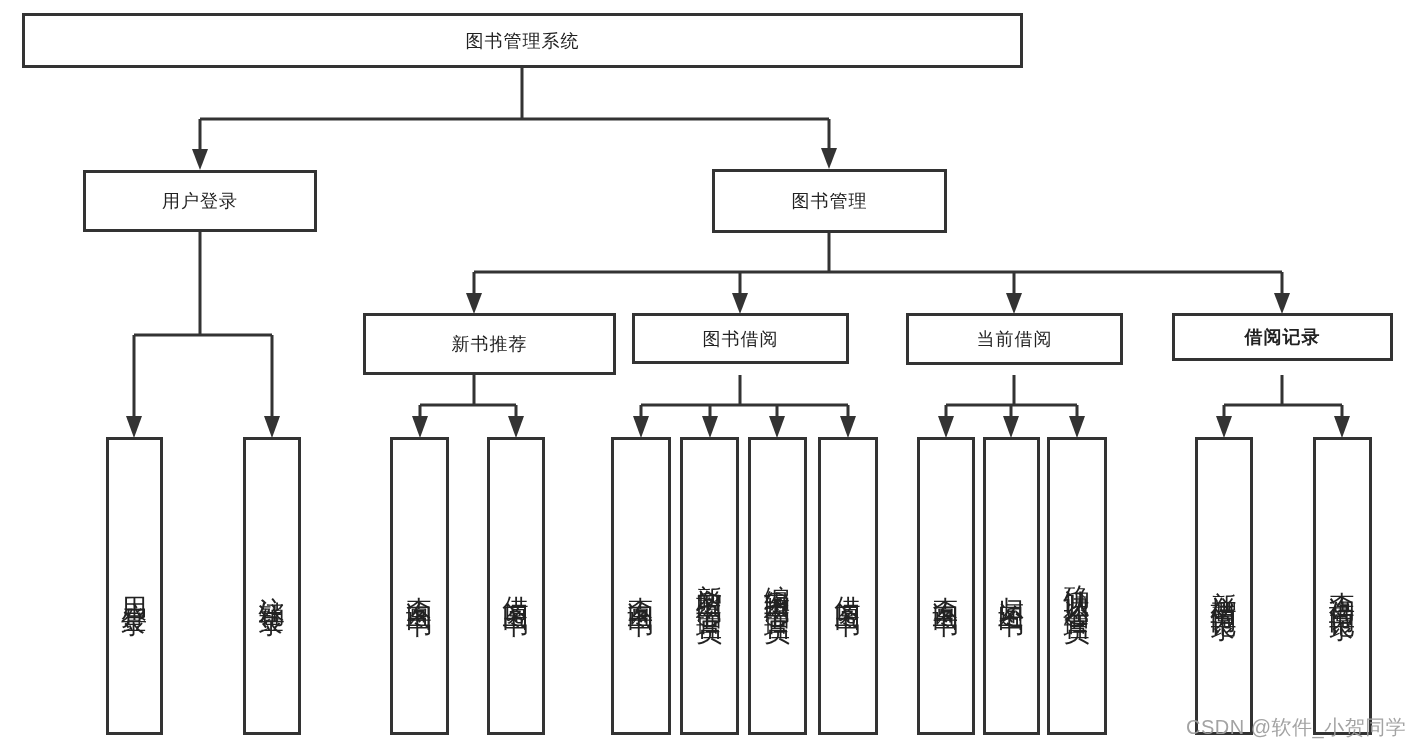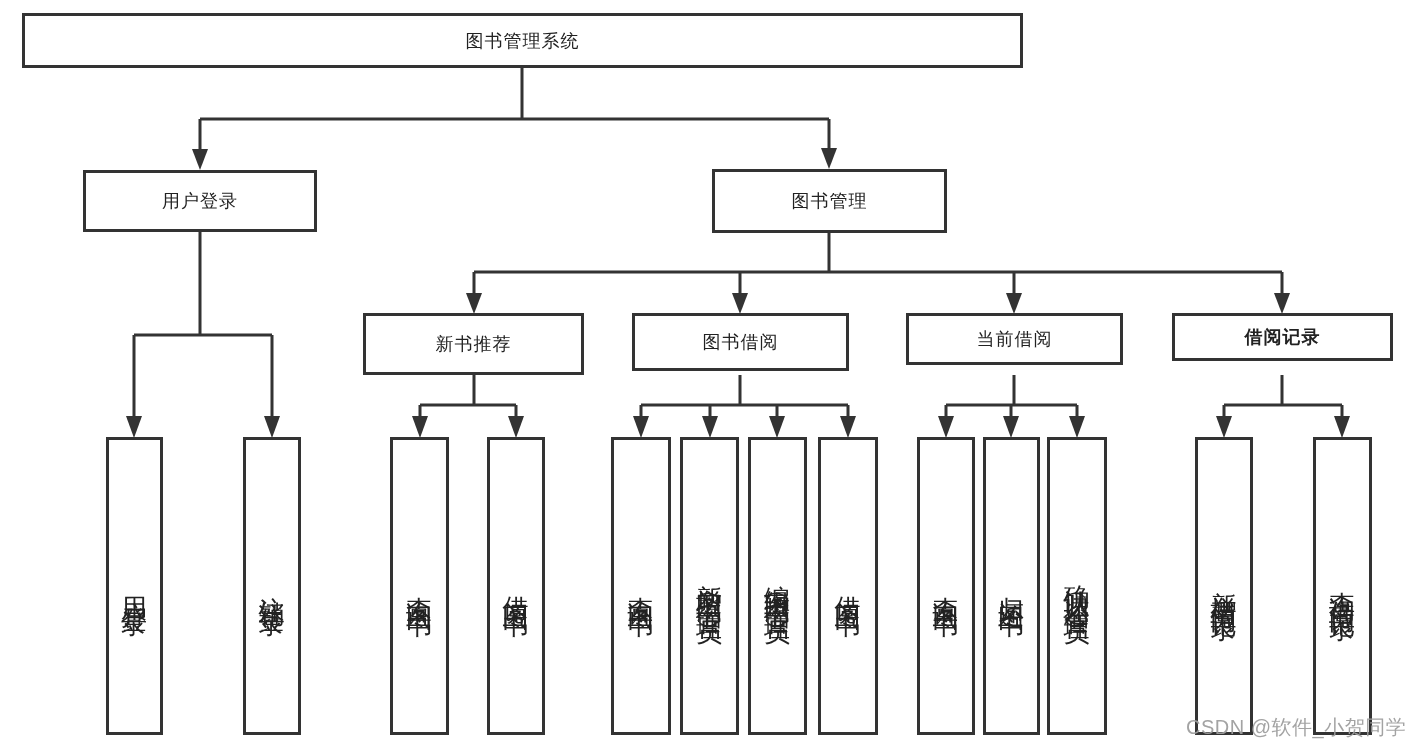--- a/index.html
+++ b/index.html
@@ -103,24 +103,24 @@
     <span>图书管理系统</span>
   </div>
 
   <div class="node hbox" style="left:83px; top:170px; width:234px; height:62px;">
     <span>用户登录</span>
   </div>
   <div class="node hbox" style="left:712px; top:169px; width:235px; height:64px;justify-content:center;">
     <span>图书管理</span>
   </div>
 
-  <div class="node hbox" style="left:363px; top:313px; width:221px; height:62px;">
+  <div class="node hbox" style="left:363px; top:313px; width:253px; height:62px;">
     <span>新书推荐</span>
   </div>
-  <div class="node hbox" style="left:632px; top:313px; width:217px; height:58px;">
+  <div class="node hbox" style="left:632px; top:313px; width:217px; height:51px;">
     <span>图书借阅</span>
   </div>
   <div class="node hbox" style="left:906px; top:313px; width:217px; height:52px;">
     <span>当前借阅</span>
   </div>
   <div class="node hbox" style="left:1172px; top:313px; width:221px; height:48px;font-weight:bold;">
     <span>借阅记录</span>
   </div>
 
   <div class="node leaf" style="left:106px; top:437px; width:57px; height:298px;">

